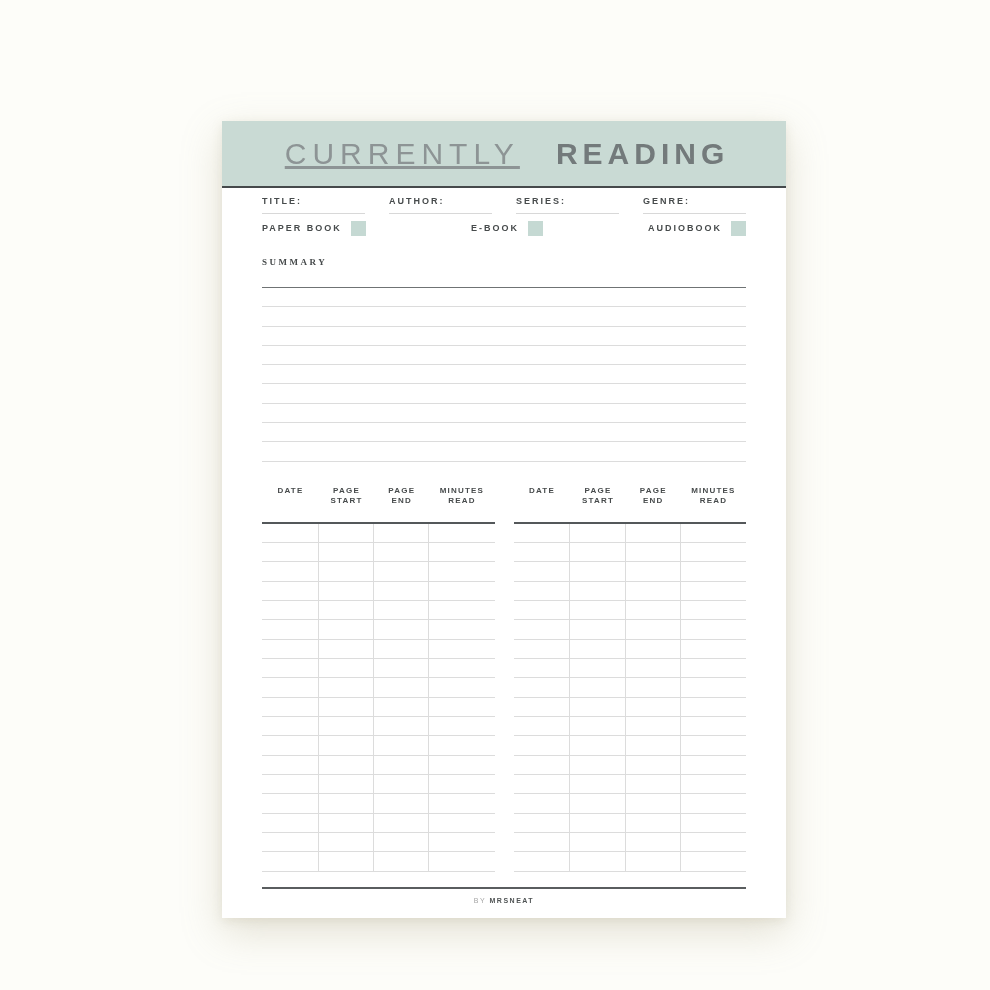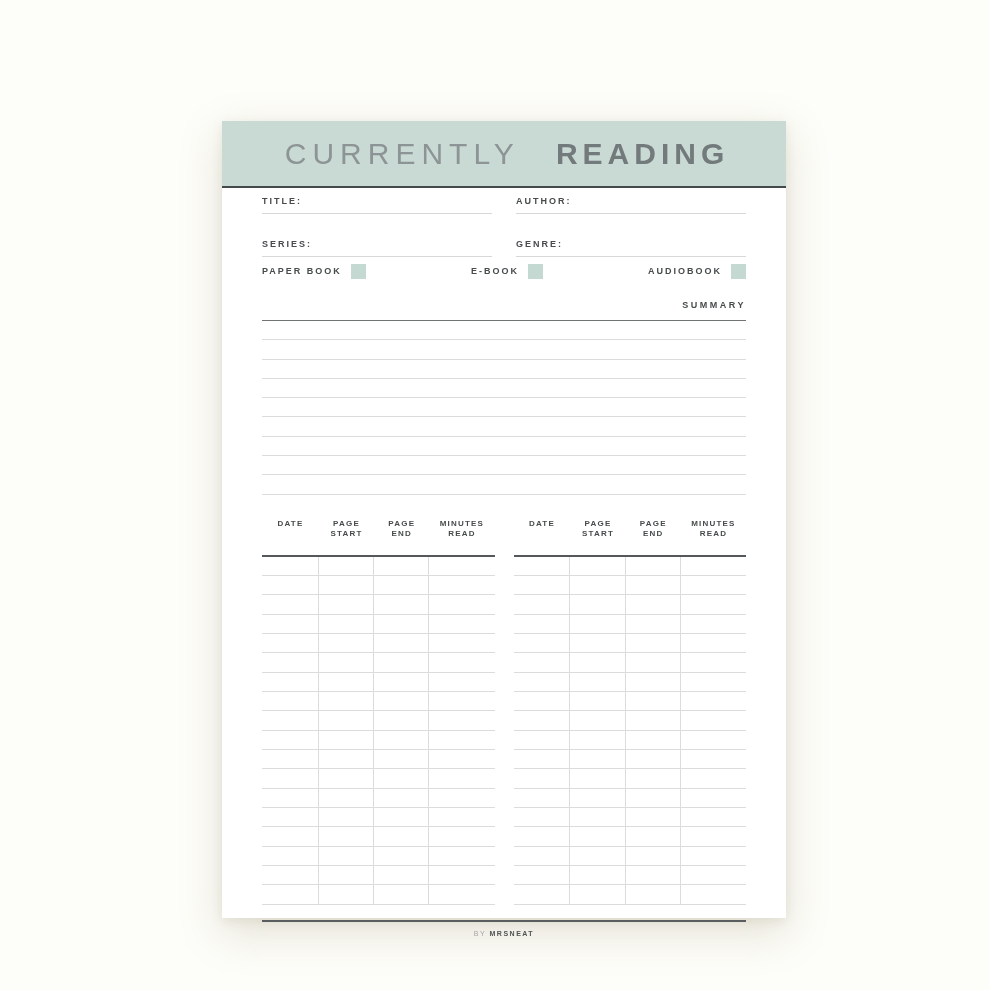--- a/index.html
+++ b/index.html
@@ -29,21 +29,21 @@
     font-size:30px; font-weight:400; color:#8d9495;
     letter-spacing:6px; text-indent:6px; white-space:nowrap;
   }
   .t-bold {
     font-size:30px; font-weight:700; color:#737a7b;
     letter-spacing:5px; white-space:nowrap;margin-left:16px;
   }
   .content { padding:0 40px; }
   
   .fields {
-    display:grid; grid-template-columns:1fr 1fr;
+    display:grid; grid-template-columns:1fr 1fr 1fr 1fr;
     column-gap:26px; row-gap:3px;
     margin-top:7px;
     gap:24px;
   }
   .field { }
   .flabel {
     display:block;
     font-size:9px; font-weight:700; letter-spacing:2px;
     color:#474b4c; line-height:12px;
   }
@@ -61,25 +61,26 @@
   .fmt { display:flex; align-items:center; gap:9px; }
   .fmt .flabel { line-height:15px; }
   .checkbox {
     width:15px; height:15px;
     background:#c5d9d3;
     display:inline-block;
   }
   
   .summary { margin-top:20px; }
   .summary-head {
-    text-align:right;
+    text-align:left;
     font-size:9px; font-weight:700; letter-spacing:2.5px;
     color:#474b4c;
-    padding-bottom:10px;
+    padding-bottom:20px;
     border-bottom:1px solid #6f7374;
+    font-family:Liberation Serif, serif;
   }
   .rule-line {
     height:19.3px;
     border-bottom:1px solid #dcdcdc;
   }
   
   .tables {
     display:grid; grid-template-columns:1fr 1fr;
     column-gap:19px;
     margin-top:24px;
@@ -116,21 +117,21 @@
   }
   .credit .by { color:#a5a5a5; font-weight:400; }
   .credit .brand { color:#4f5354; font-weight:700; }
 </style>
 </head>
 <body style="background: rgb(253, 253, 249);">
 
 <div class="card" style="background: rgb(255, 255, 255);">
 
   <header class="band" style="background: rgb(201, 218, 212);">
-    <span class="t-light" style="color: rgb(141, 148, 149);">CURRENTLY</span>
+    <span class="t-light" style="color: rgb(141, 148, 149); text-decoration: underline;">CURRENTLY</span>
     <span class="t-bold" style="color: rgb(115, 122, 123);">READING</span>
   </header>
 
   <div class="content">
 
     <div class="fields">
       <div class="field">
         <span class="flabel">TITLE:</span>
         <div class="fline"></div>
       </div>

